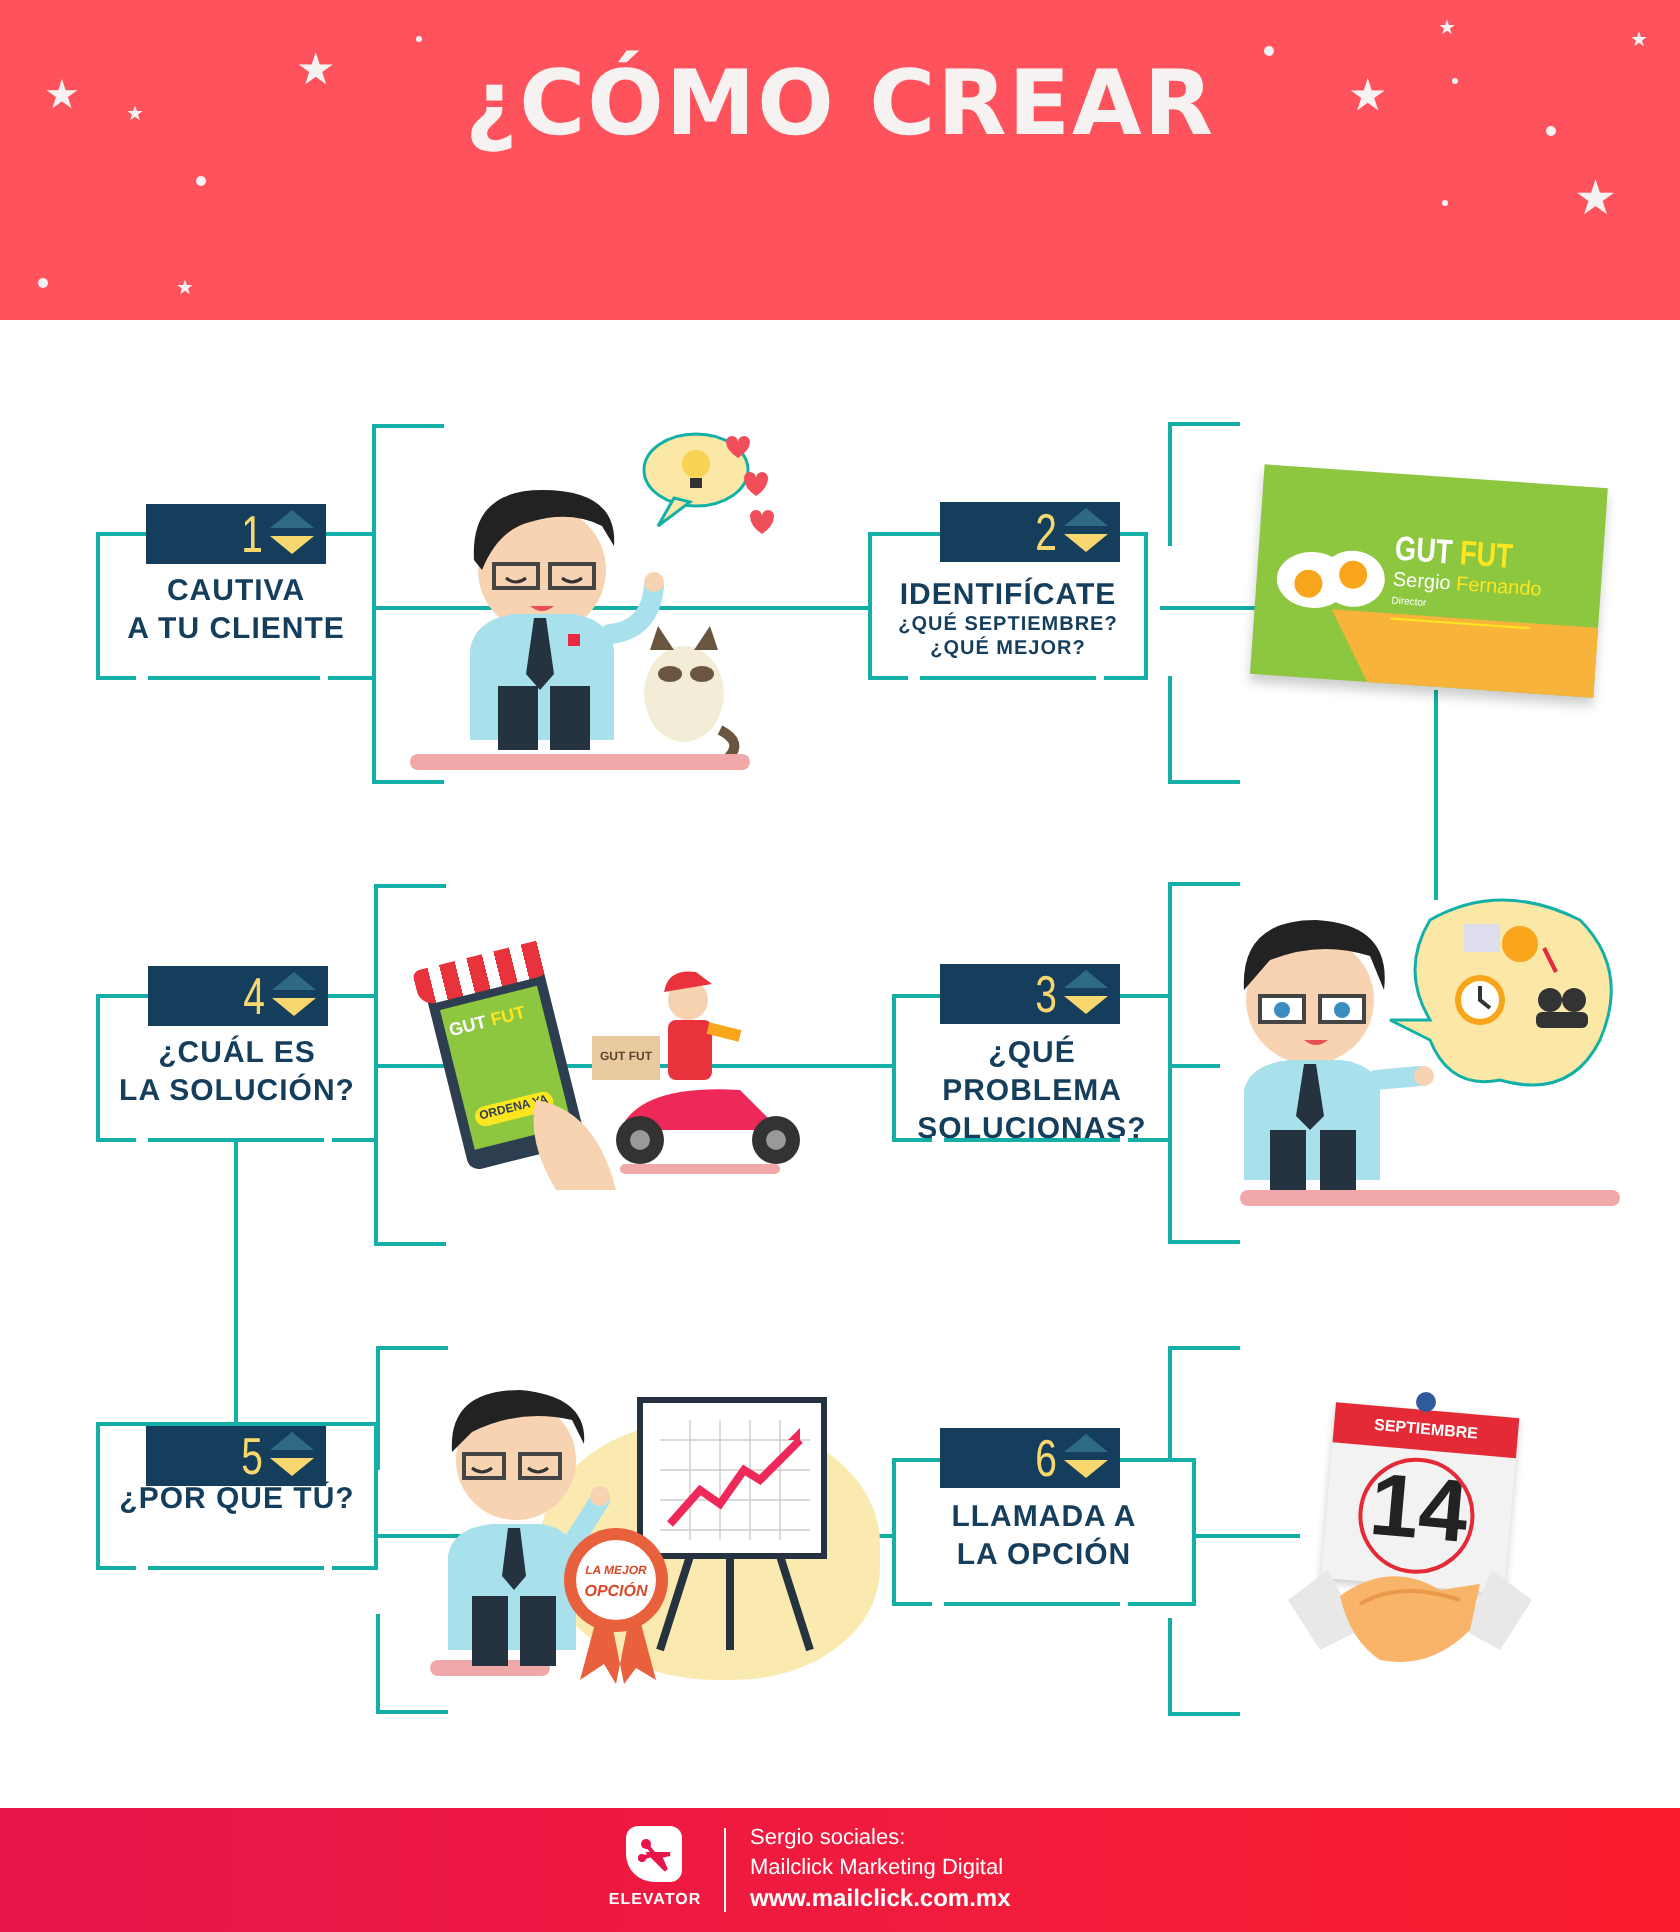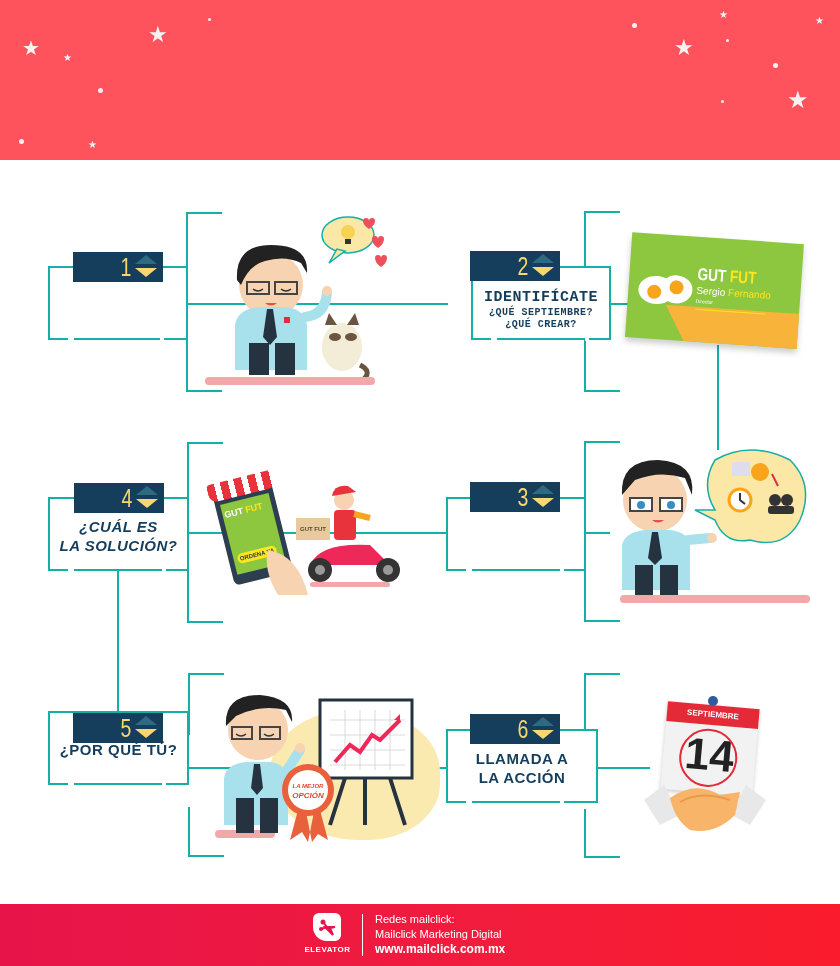--- a/index.html
+++ b/index.html
@@ -44,20 +44,21 @@
   <span class="star" style="left:719px;top:10px;font-size:10px;">★</span>
   <span class="star" style="left:815px;top:16px;font-size:10px;">★</span>
   <div class="dot" style="left:632px;top:23px;"></div>
   <div class="dot" style="left:773px;top:63px;"></div>
   <div class="dot" style="left:98px;top:88px;"></div>
   <div class="dot" style="left:19px;top:139px;"></div>
   <div class="dot" style="left:208px;top:18px;width:3px;height:3px;"></div>
   <div class="dot" style="left:726px;top:39px;width:3px;height:3px;"></div>
   <div class="dot" style="left:721px;top:100px;width:3px;height:3px;"></div>
   <div class="title">
+    <div>¿CÓMO CREAR</div>
   </div>
 </div>
 
 <div class="teal" style="left:188px;top:303px;width:260px;height:2px;"></div>
 <div class="teal" style="left:580px;top:303px;width:50px;height:2px;"></div>
 <div class="teal" style="left:717px;top:345px;width:2px;height:105px;"></div>
 <div class="teal" style="left:188px;top:532px;width:260px;height:2px;"></div>
 <div class="teal" style="left:580px;top:532px;width:30px;height:2px;"></div>
 <div class="teal" style="left:117px;top:569px;width:2px;height:146px;"></div>
 <div class="teal" style="left:188px;top:767px;width:260px;height:2px;"></div>
@@ -70,56 +71,64 @@
 <div class="bracket" style="left:187px;top:442px;height:62px;border-bottom:none;"></div>
 <div class="bracket" style="left:187px;top:568px;height:55px;border-top:none;"></div>
 <div class="bracket" style="left:584px;top:441px;height:62px;border-bottom:none;"></div>
 <div class="bracket" style="left:584px;top:569px;height:53px;border-top:none;"></div>
 <div class="bracket" style="left:188px;top:673px;height:62px;border-bottom:none;"></div>
 <div class="bracket" style="left:188px;top:807px;height:50px;border-top:none;"></div>
 <div class="bracket" style="left:584px;top:673px;height:62px;border-bottom:none;"></div>
 <div class="bracket" style="left:584px;top:809px;height:49px;border-top:none;"></div>
 
 <div class="box" style="left:48px;top:266px;height:74px;width:140px;">
+  <div class="box-label" style="top:18px;">
+    <div>CAUTIVA</div>
+    <div>A TU CLIENTE</div>
+  </div>
   <div class="gap" style="left:18px;bottom:-3px;width:6px;"></div>
   <div class="gap" style="left:110px;bottom:-3px;width:4px;"></div>
 </div>
 <div class="numbox" style="left:73px;top:252px;">
   <span class="num">1</span>
   <span class="tri-up"></span>
   <span class="tri-down"></span>
 </div>
 
-<div class="box" style="left:471px;top:266px;height:74px;width:140px;font-family:Liberation Mono, monospace;">
+<div class="box" style="left:434px;top:266px;height:74px;width:140px;">
   <div class="box-label" style="top:20px;">
     <div style="font-size:15px;">IDENTIFÍCATE</div>
     <span class="box-sub">¿QUÉ SEPTIEMBRE?</span>
-    <span class="box-sub">¿QUÉ CREAR?</span>
+    <span class="box-sub">¿QUÉ MEJOR?</span>
   </div>
   <div class="gap" style="left:18px;bottom:-3px;width:6px;"></div>
   <div class="gap" style="left:112px;bottom:-3px;width:4px;"></div>
 </div>
 <div class="numbox" style="left:470px;top:251px;">
   <span class="num">2</span>
   <span class="tri-up"></span>
   <span class="tri-down"></span>
 </div>
 
 <div class="box" style="left:446px;top:497px;height:74px;width:140px;">
+  <div class="box-label" style="top:18px;">
+    <div>¿QUÉ PROBLEMA</div>
+    <div>SOLUCIONAS?</div>
+  </div>
   <div class="gap" style="left:18px;bottom:-3px;width:6px;"></div>
   <div class="gap" style="left:112px;bottom:-3px;width:4px;"></div>
 </div>
 <div class="numbox" style="left:470px;top:482px;">
   <span class="num">3</span>
   <span class="tri-up"></span>
   <span class="tri-down"></span>
 </div>
 
 <div class="box" style="left:48px;top:497px;height:74px;width:141px;">
-  <div class="box-label" style="top:18px;font-style:italic;">
+  <div class="box-label" style="top:18px;">
     <div>¿CUÁL ES</div>
     <div>LA SOLUCIÓN?</div>
   </div>
   <div class="gap" style="left:18px;bottom:-3px;width:6px;"></div>
   <div class="gap" style="left:112px;bottom:-3px;width:4px;"></div>
 </div>
 <div class="numbox" style="left:74px;top:483px;">
   <span class="num">4</span>
   <span class="tri-up"></span>
   <span class="tri-down"></span>
@@ -134,21 +143,21 @@
 </div>
 <div class="numbox" style="left:73px;top:713px;">
   <span class="num">5</span>
   <span class="tri-up"></span>
   <span class="tri-down"></span>
 </div>
 
 <div class="box" style="left:446px;top:729px;height:74px;width:152px;">
   <div class="box-label" style="top:18px;">
     <div>LLAMADA A</div>
-    <div>LA ACCIÓN</div>
+    <div>LA OPCIÓN</div>
   </div>
   <div class="gap" style="left:18px;bottom:-3px;width:6px;"></div>
   <div class="gap" style="left:112px;bottom:-3px;width:4px;"></div>
 </div>
 <div class="numbox" style="left:470px;top:714px;">
   <span class="num">6</span>
   <span class="tri-up"></span>
   <span class="tri-down"></span>
 </div>
 
@@ -321,15 +330,15 @@
 <div class="footer"></div>
 <div class="logo-box">
   <svg width="28" height="28" viewBox="0 0 28 28">
     <circle cx="10" cy="9" r="2.5" fill="#e7144a"></circle>
     <circle cx="8" cy="16" r="2" fill="#e7144a"></circle>
     <path d="M10 9 L18 19 M8 16 L14 14 M12 14 L20 22 L17 15 L22 14 Z" stroke="#e7144a" stroke-width="2" fill="#e7144a"></path>
   </svg>
 </div>
 <div class="logo-text">ELEVATOR</div>
 <div class="footer-div"></div>
-<div class="footer-line" style="top:913px;">Redes mailclick:</div>
+<div class="footer-line" style="top:913px;">Sergio sociales:</div>
 <div class="footer-line" style="top:928px;text-align:right;">Mailclick Marketing Digital</div>
 <div class="footer-line footer-url" style="top:943px;">www.mailclick.com.mx</div>
 
 </body></html>

